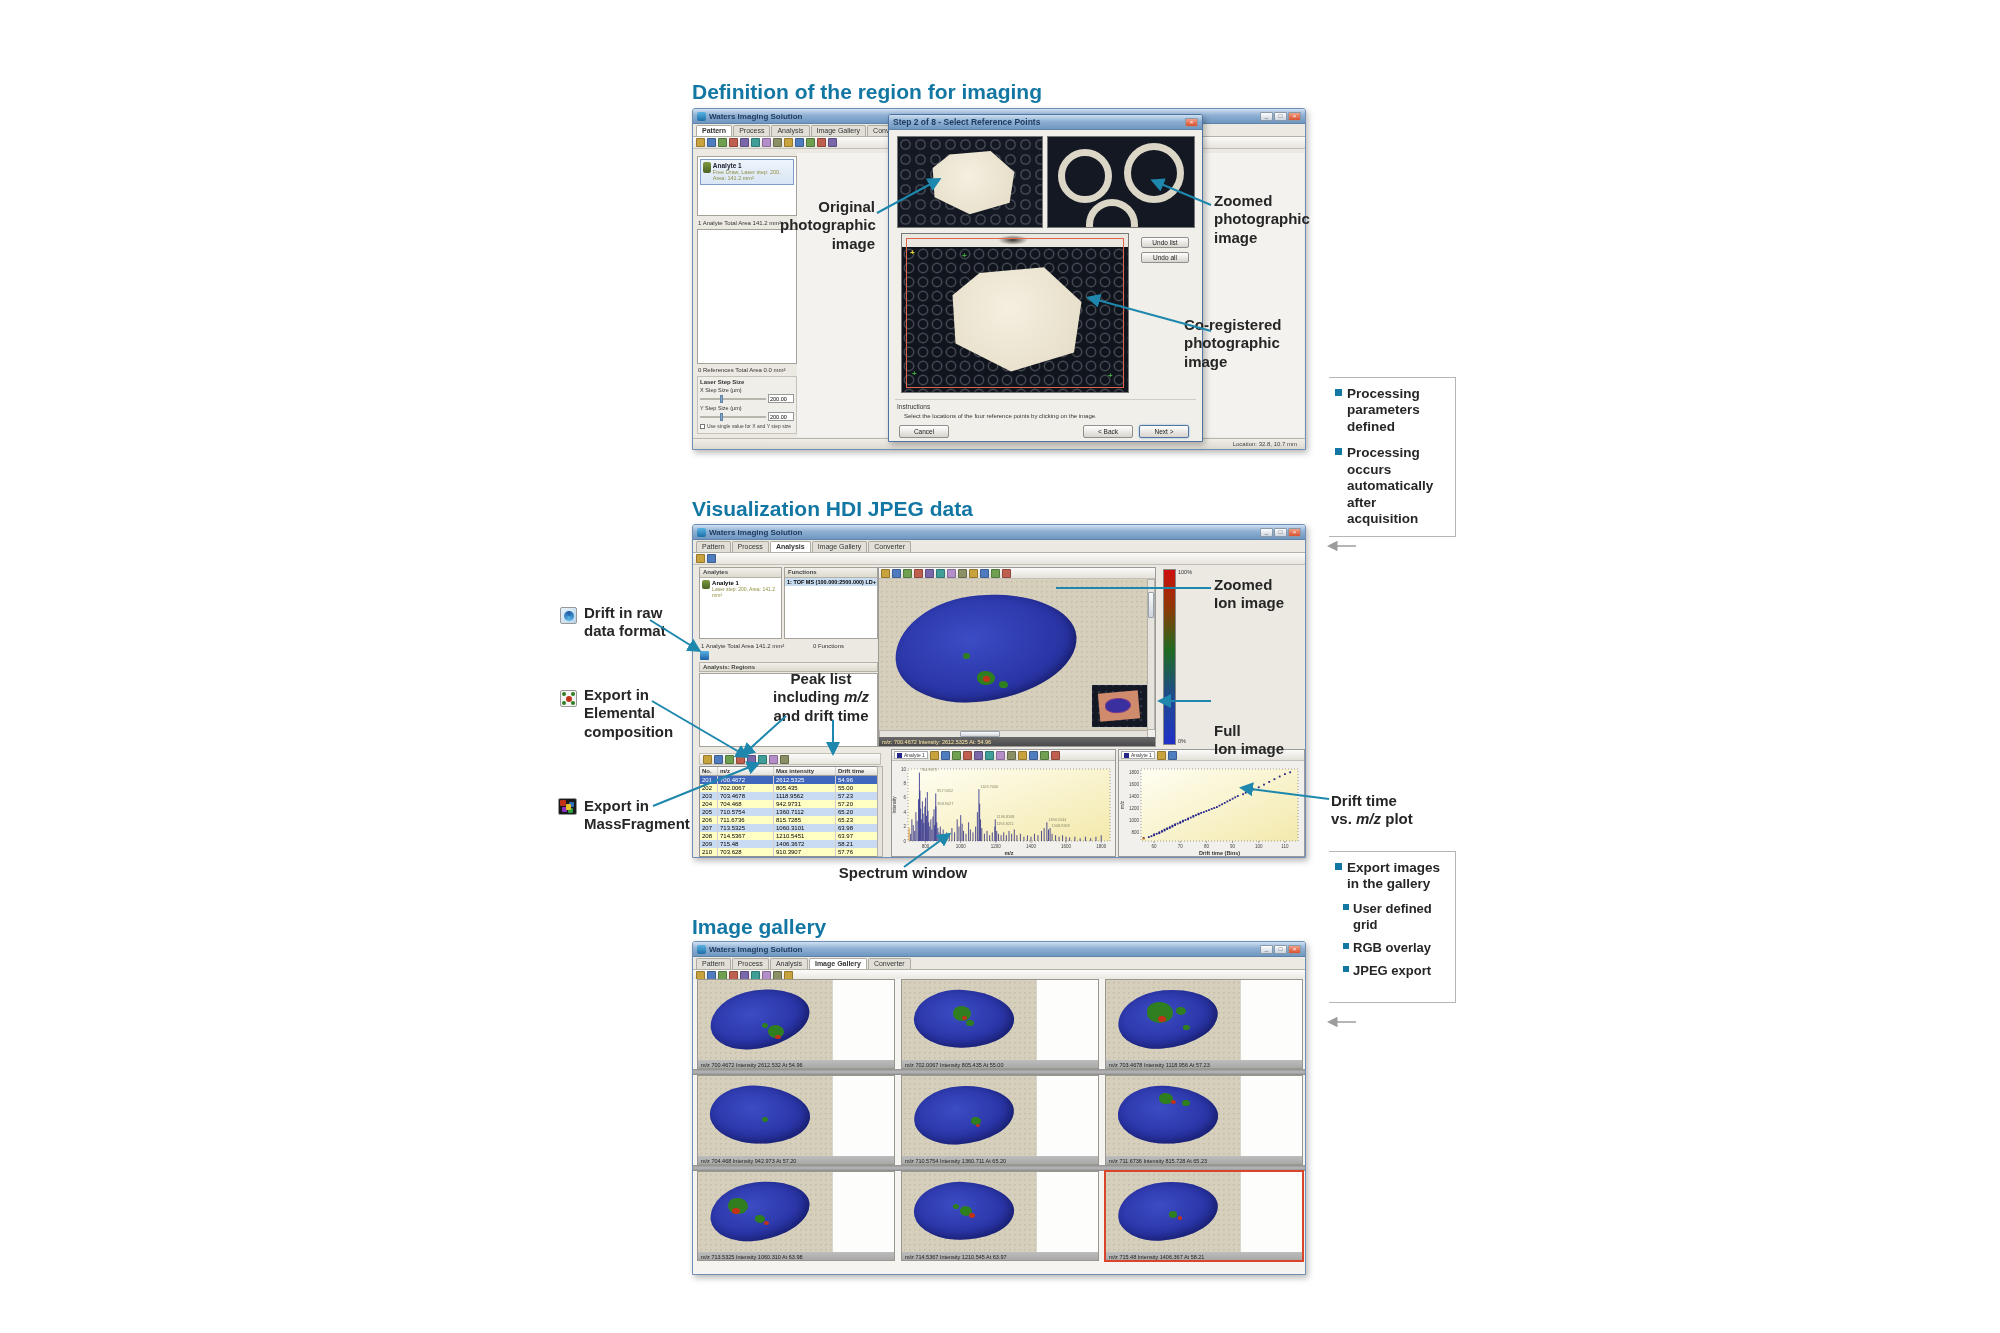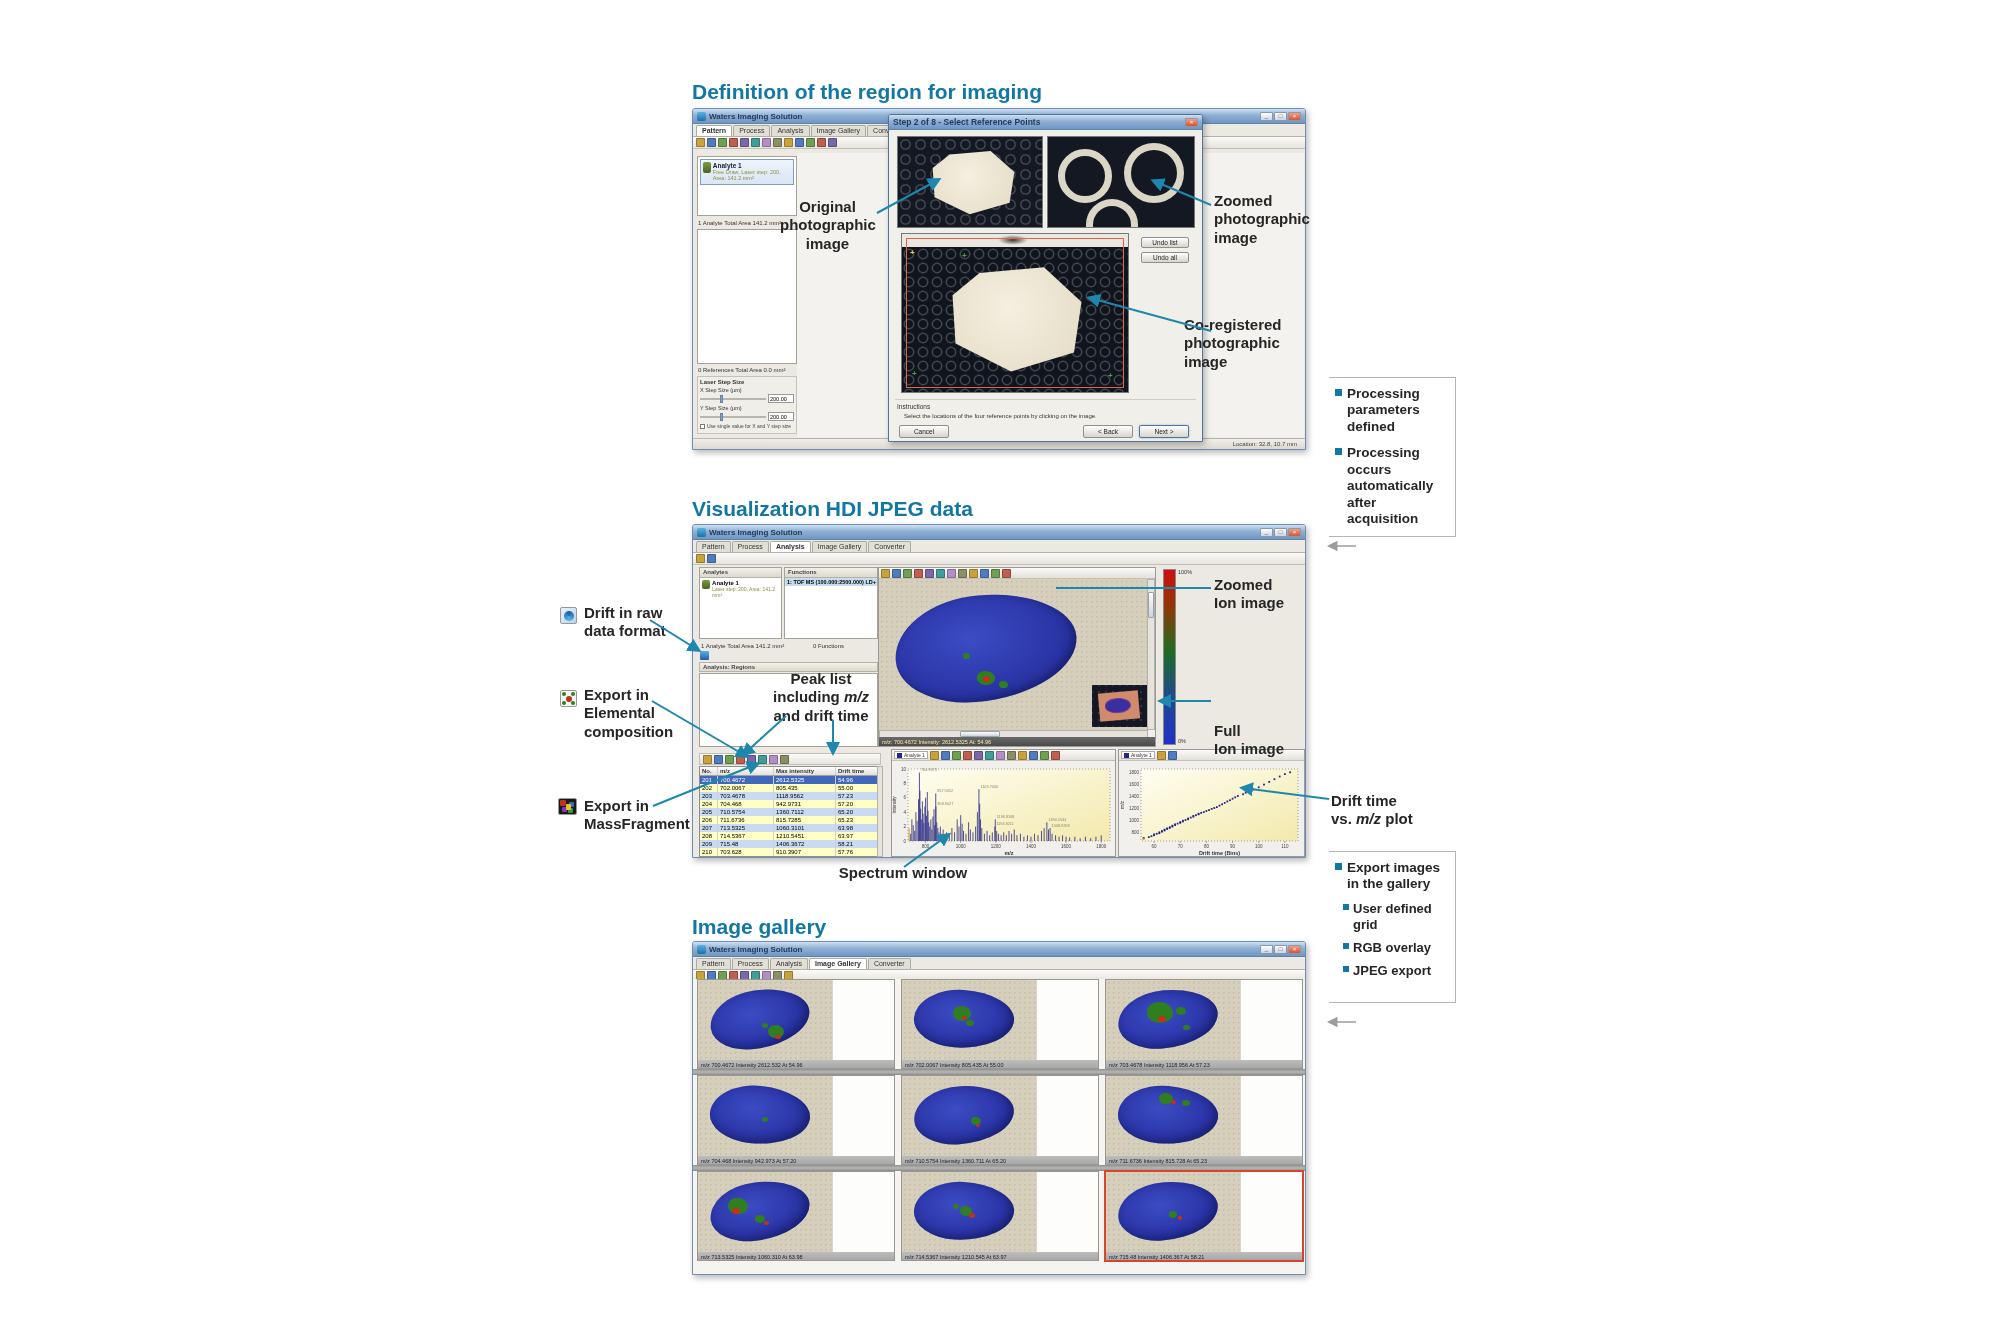--- a/index.html
+++ b/index.html
@@ -755,21 +755,21 @@
   <div class="expicon" style="left:558px;top:798px;width:19px;background:#1a1a1a">
     <div style="position:absolute;left:1px;top:1px;width:6px;height:6px;background:#c03318;border-radius:1px"></div>
     <div style="position:absolute;right:2px;top:3px;width:5px;height:5px;background:#2f6fc0;border-radius:1px"></div>
     <div style="position:absolute;left:3px;bottom:2px;width:5px;height:5px;background:#8a2fc0;border-radius:1px"></div>
     <div style="position:absolute;right:3px;bottom:1px;width:5px;height:5px;background:#2f9e3f;border-radius:1px"></div>
     <div style="position:absolute;left:7px;top:5px;width:5px;height:6px;background:#e8c42a;border-radius:1px"></div>
   </div>
   <div class="abs annot" style="left:584px;top:797px">Export in
 MassFragment</div>
 
-  <div class="abs annot" style="left:780px;top:198px;width:95px;text-align:center">Original
+  <div class="abs annot" style="left:780px;top:198px;width:95px;text-align:right">Original
 photographic
 image</div>
   <div class="abs annot" style="left:1214px;top:192px">Zoomed
 photographic
 image</div>
   <div class="abs annot" style="left:1184px;top:316px">Co-registered
 photographic
 image</div>
   <div class="abs annot" style="left:762px;top:670px;width:118px;text-align:center"><span>Peak list
 including </span><i>m/z</i><span>

